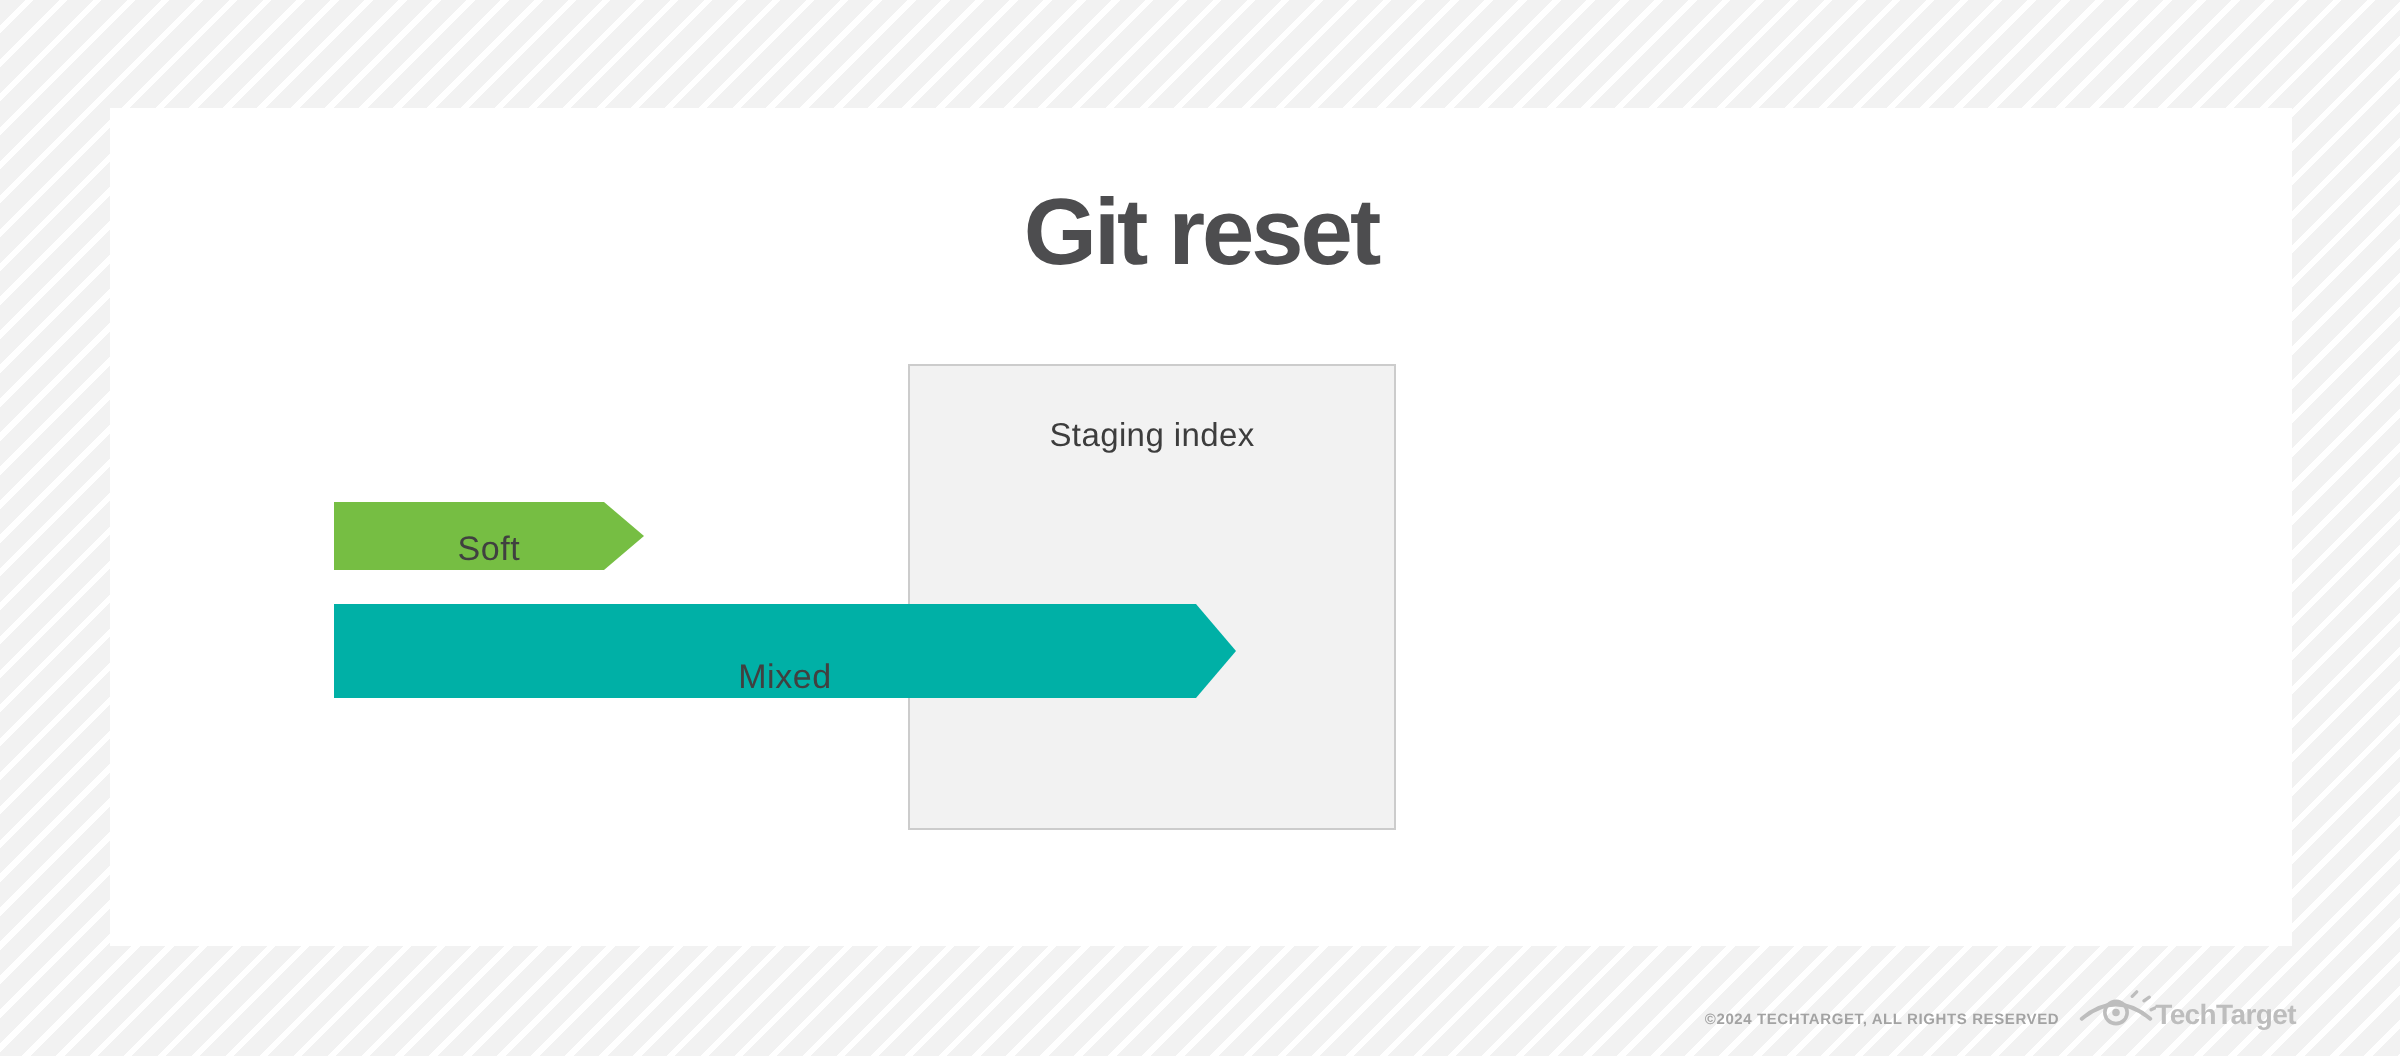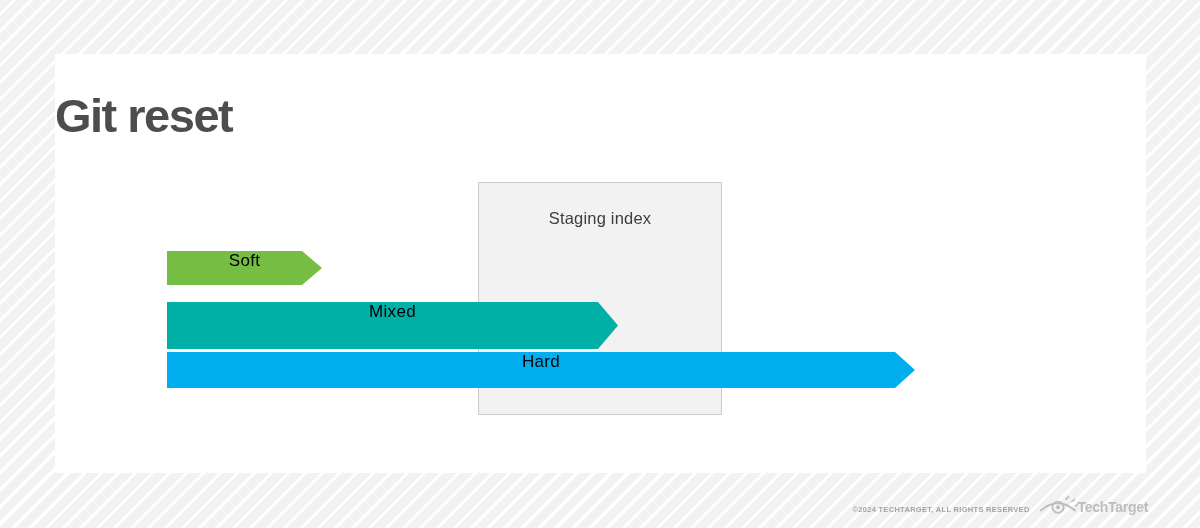--- a/index.html
+++ b/index.html
@@ -9,42 +9,43 @@
     font-family:"Liberation Sans", sans-serif;
     background:repeating-linear-gradient(135deg, #f2f2f2 0px, #f2f2f2 9px, #ffffff 9px, #ffffff 12px);
   }
   .card {
     position:absolute; left:55px; top:54px;
     width:1091px; height:419px;
     background:#ffffff;
   }
   .title {
     position:absolute; top:36px; left:0; width:100%;
+    text-align:center;
     font-size:47px; font-weight:bold; line-height:52px;
     letter-spacing:-1.5px;
     color:#4d4d4f;
   }
   .box {
     position:absolute; top:128px;
     width:244px; height:233px;
     background:#f2f2f2;
     border:1px solid #cccccc;
     text-align:center;
     padding-top:26px;
   }
   .box-commit  { left:127px; }
-  .box-staging { left:423px; }
+  .box-staging { left:399px; }
   .box-working { left:719px; }
   .box-label {
     font-size:16.5px; color:#3d3d3d; letter-spacing:0.2px;
   }
   .arrow {
     position:absolute; left:112px;
-    display:flex; align-items:flex-start; justify-content:center;
-    color:#000000; font-size:17px; letter-spacing:0.3px;
+    display:flex; align-items:flex-end; justify-content:center;
+    color:#404040; font-size:17px; letter-spacing:0.3px;
     clip-path:polygon(0 0, calc(100% - 20px) 0, 100% 50%, calc(100% - 20px) 100%, 0 100%);
   }
   .arrow-soft  { top:197px; width:155px; height:34px; }
   .arrow-mixed { top:248px; width:451px; height:47px; }
   .arrow-hard  { top:298px; width:748px; height:36px; }
   .footer {
     position:absolute; right:52px; bottom:10px;
     display:flex; align-items:flex-end; gap:8px;
   }
   .copyright {
@@ -72,23 +73,20 @@
 
 
   <div class="arrow arrow-soft" style="background: rgb(118, 190, 67);">
     <span>Soft</span>
   </div>
 
   <div class="arrow arrow-mixed" style="background: rgb(0, 176, 166);">
     <span>Mixed</span>
   </div>
 
-  <div class="arrow arrow-hard" style="background: rgb(0, 174, 239);">
-    <span>Hard</span>
-  </div>
 
 </div>
 
 <div class="footer">
   <span class="copyright">©2024 TECHTARGET, ALL RIGHTS RESERVED</span>
   <div class="brand">
     <span>
       <svg width="40" height="18" viewBox="0 0 44 20" aria-hidden="true">
         <path d="M3 16 Q22 0 41 16" fill="none" stroke="#bdbdbd" stroke-width="2.2" stroke-linecap="round"></path>
         <circle cx="22" cy="12.5" r="6.2" fill="none" stroke="#bdbdbd" stroke-width="2"></circle>

